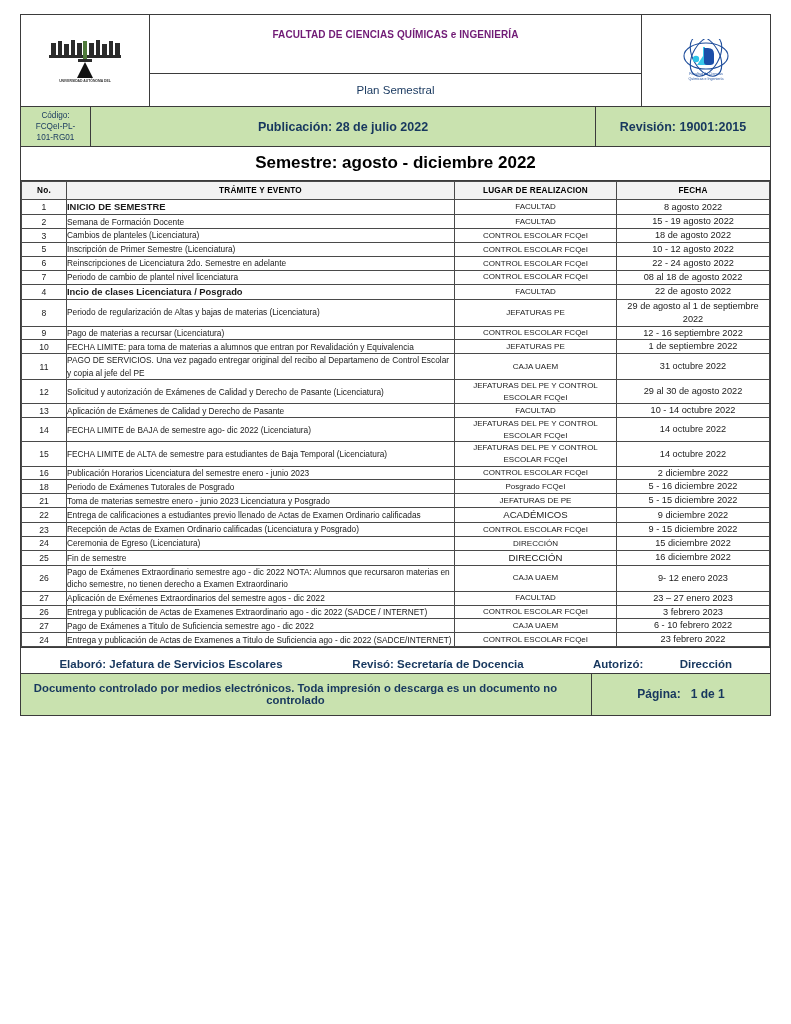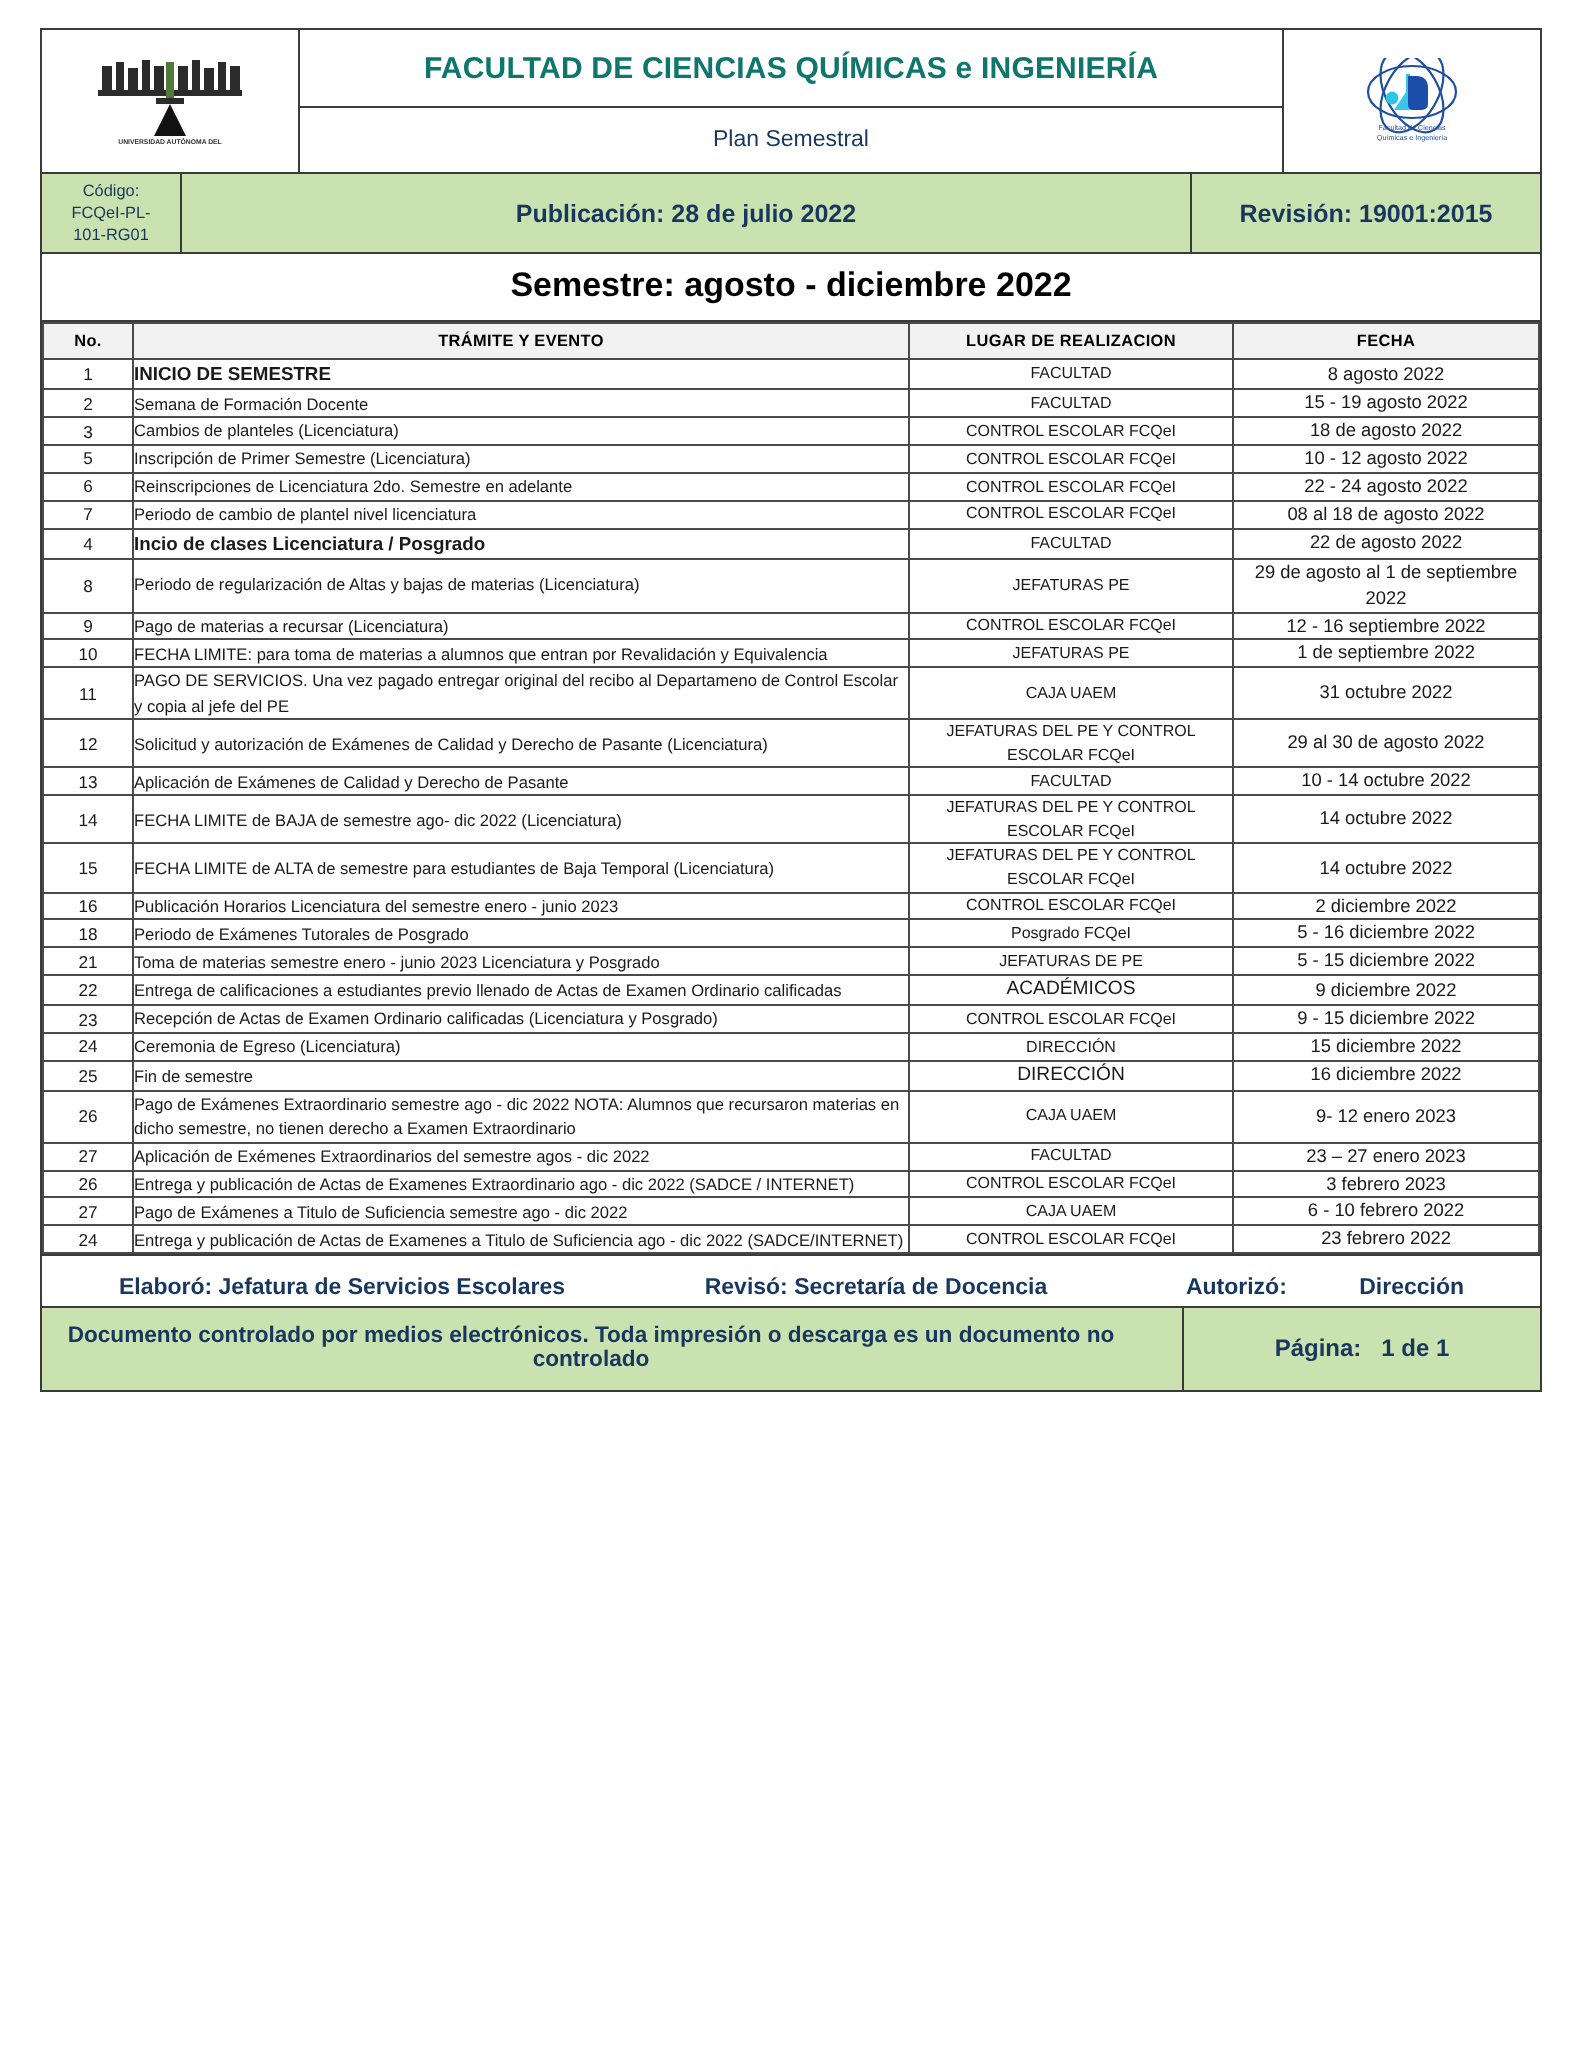--- a/index.html
+++ b/index.html
@@ -34,31 +34,32 @@
     display:flex;align-items:center;justify-content:center;
     padding:3px 0 2px 0;
   }
   .hdr-mid{
     flex:1 1 auto;
     display:flex;flex-direction:column;
   }
   .hdr-title{
     flex:1 1 auto;
     display:flex;align-items:center;justify-content:center;
-    font-size:15px;font-weight:bold;color:#0f766e;
+    font-size:10px;font-weight:bold;color:#701a75;
     letter-spacing:.1px;
     padding:6px 4px 5px 4px;
     min-height:27px;
   }
   .hdr-sub{
     border-top:1px solid #3b3b3b;
     display:flex;align-items:center;justify-content:center;
     font-size:11.5px;color:#17375e;
     padding:5px 4px 5px 4px;
     min-height:22px;
+    margin-top:20px;
   }
   .hdr-logo2{
     width:128px;flex:0 0 128px;
     border-left:1px solid #3b3b3b;
     display:flex;align-items:center;justify-content:center;
     padding:3px 0;
   }
 
   
   .crest{display:block;}

